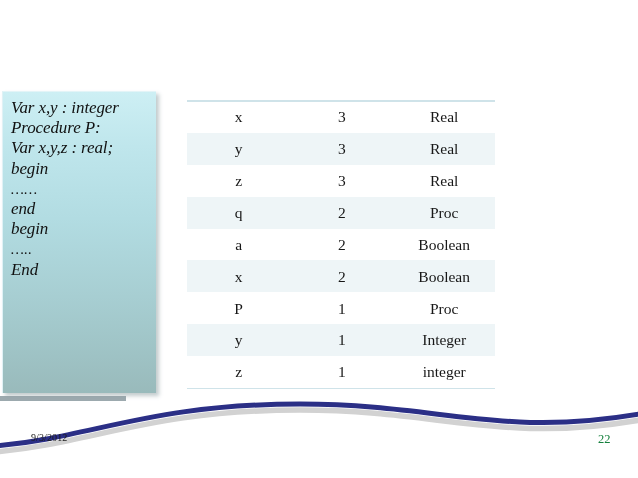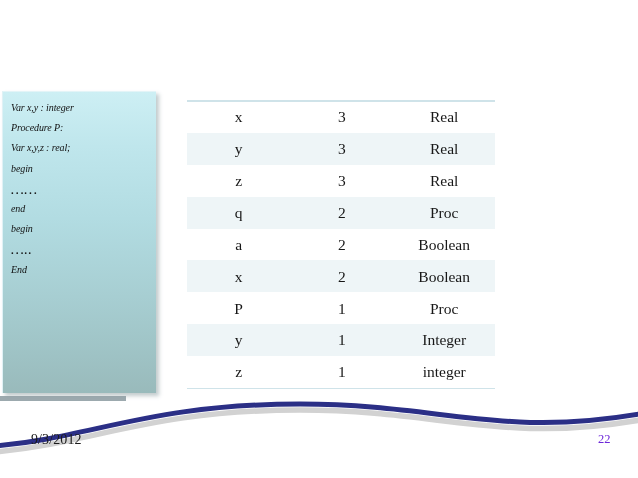--- a/index.html
+++ b/index.html
@@ -40,21 +40,21 @@
                 #99babb 100%);
     border-top: 1px solid #e3f4f7;
     border-left: 1px solid #dff1f5;
     box-shadow: 3px 3px 4px rgba(120,140,145,0.45);
     box-sizing: border-box;
     padding: 6px 0 0 8px;
   }
   .code-line {
     font-family: "Liberation Serif", serif;
     font-style: italic;
-    font-size: 10px;
+    font-size: 17px;
     line-height: 20.2px;
     color: #111111;
     white-space: pre;
     letter-spacing: -0.1px;
   }
   .code-line.blank {
     font-size: 7px;
     line-height: 11px;
   }
   .code-line.dots {
@@ -111,32 +111,32 @@
     height: 82px;
     pointer-events: none;
   }
 
   
   .footer-date {
     position: absolute;
     left: 31px;
     top: 432px;
     font-family: "Liberation Serif", serif;
-    font-size: 14px;
+    font-size: 10px;
     color: #1a1a1a;
     letter-spacing: 0.1px;
     text-align: center;
   }
   .footer-pageno {
     position: absolute;
     left: 598px;
     top: 432px;
     font-family: "Liberation Serif", serif;
     font-size: 12.5px;
-    color: #6d28d9;
+    color: #15803d;
   }
 
   
   .edge-sliver {
     position: absolute;
     left: 0;
     top: 396px;
     width: 126px;
     height: 5px;
     background: #8b9aa0;

